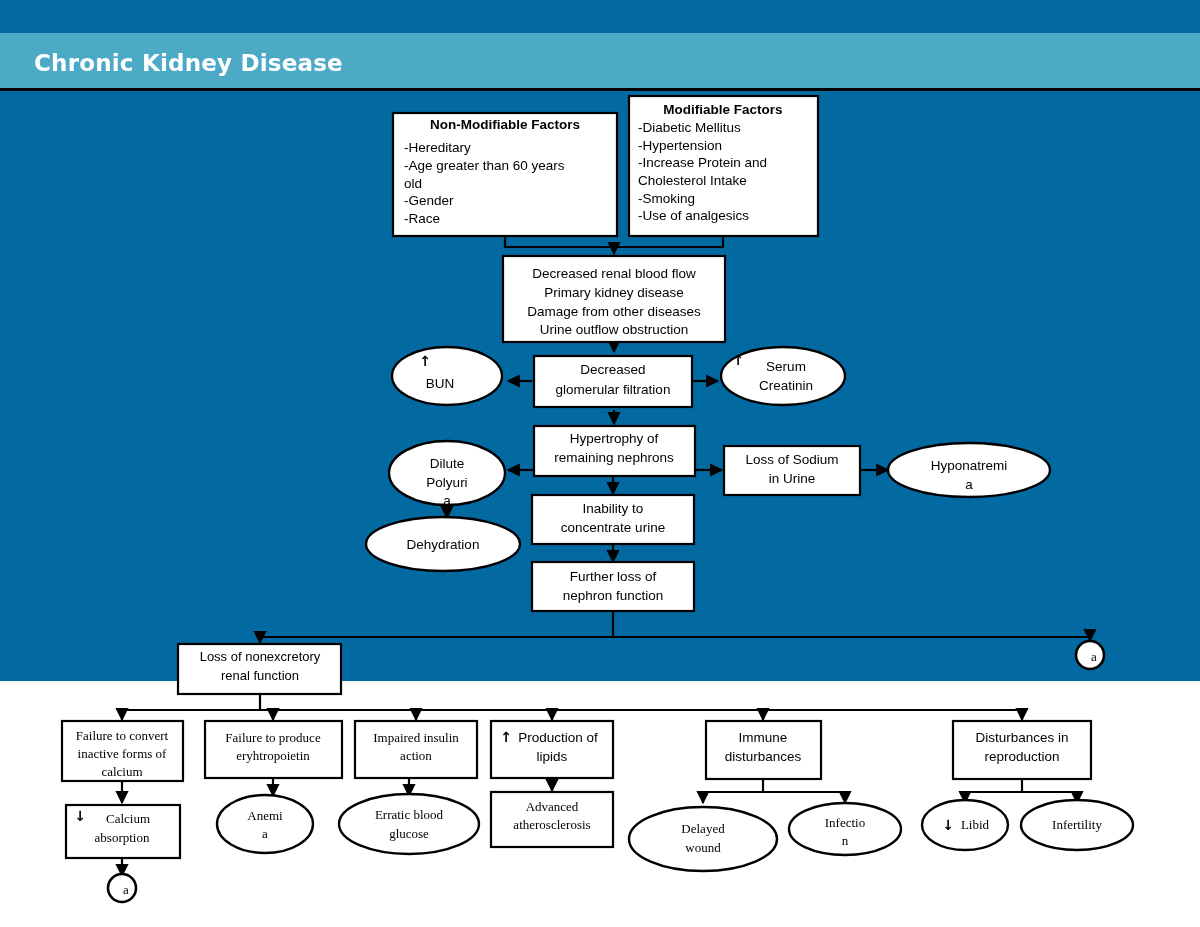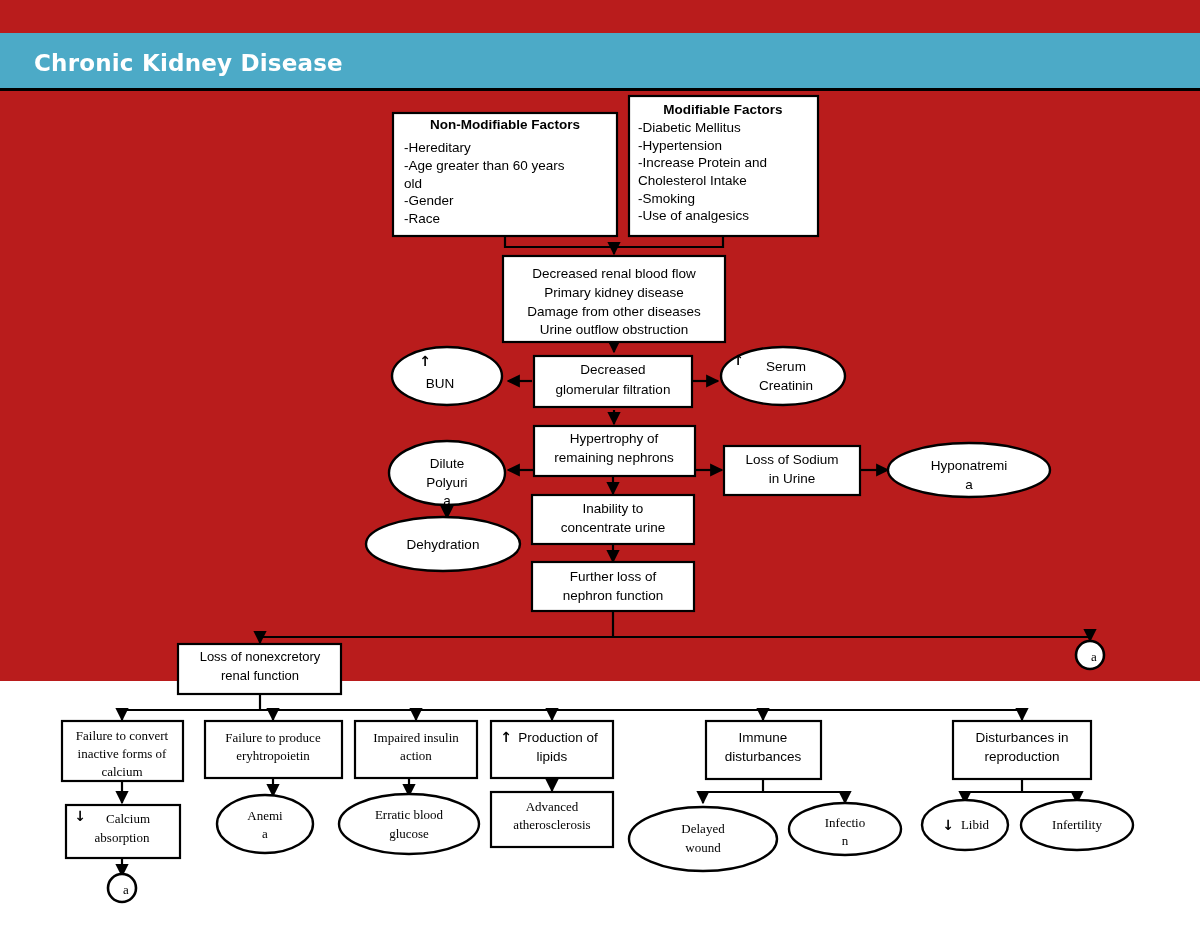--- a/index.html
+++ b/index.html
@@ -11,21 +11,21 @@
     width: 1200px;
     height: 927px;
     font-family: "Liberation Sans", sans-serif;
     overflow: hidden;
     position: relative;
   }
   #page {
     position: relative;
     width: 1200px;
     height: 681px;
-    background: #b91c1c;
+    background: #0369a1;
   }
   .header-bar {
     position: absolute;
     left: 0;
     top: 33px;
     width: 1200px;
     height: 55px;
     background: #4caac7;
     box-sizing: border-box;
   }

